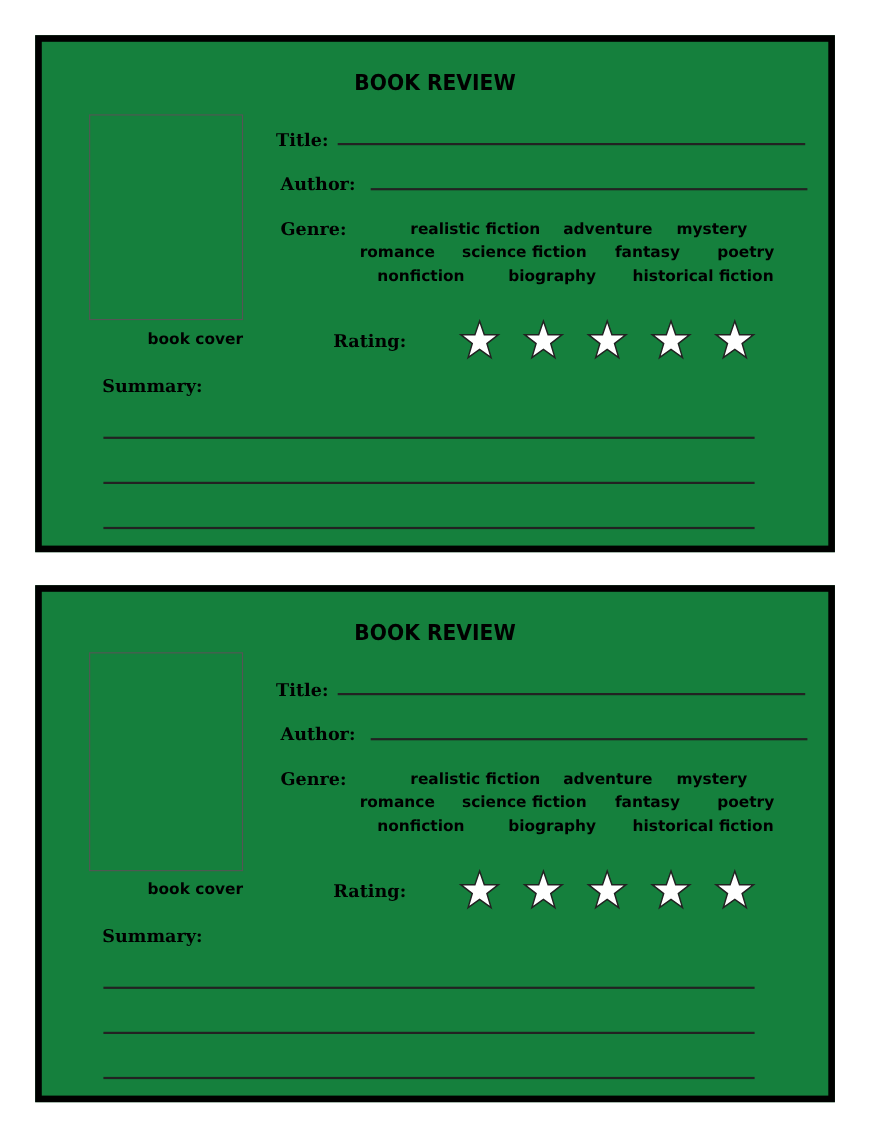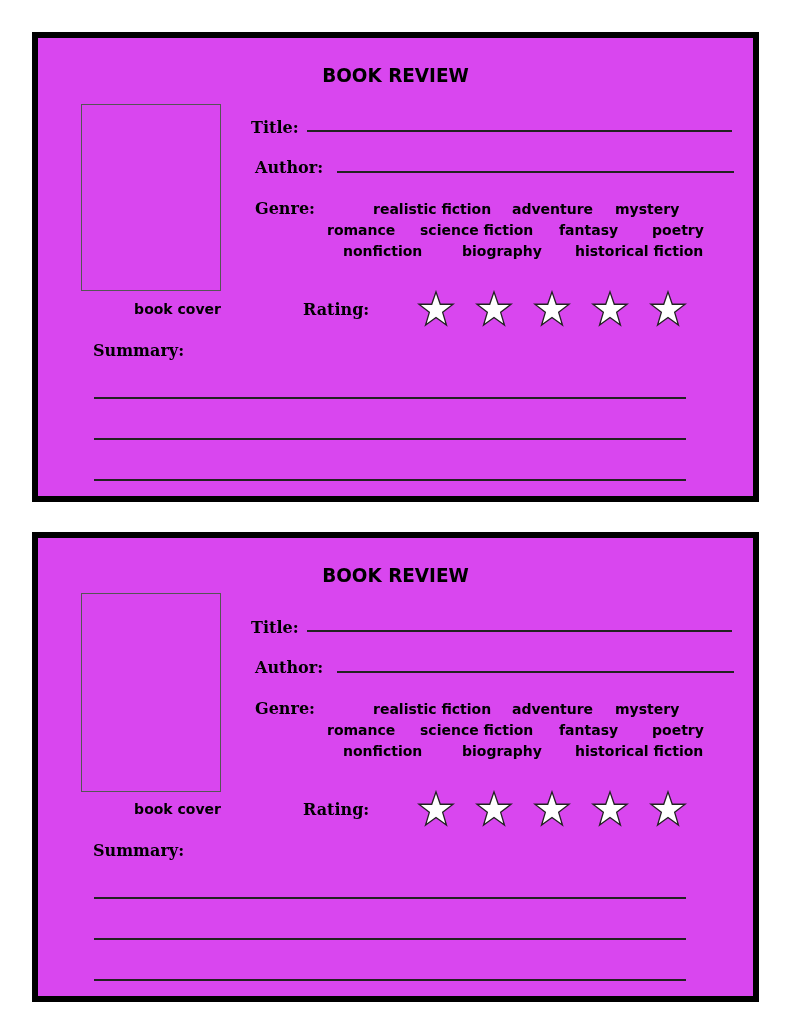--- a/index.html
+++ b/index.html
@@ -1,17 +1,17 @@
 <!DOCTYPE html>
 <html><head>
   <meta charset="utf-8">
   <style>
     html, body { margin: 0; padding: 0; background: #ffffff; }
     body { width: 791px; height: 1024px; position: relative; overflow: hidden; font-family: "DejaVu Sans", sans-serif; color: #000; }
-    .card { position: absolute; left: 32px; width: 727px; height: 470px; box-sizing: border-box; border: 6px solid #000; background: #d946ef; }
+    .card { position: absolute; left: 32px; width: 727px; height: 470px; box-sizing: border-box; border: 6px solid #000; background: #15803d; }
     .card .title { position: absolute; left: 0; right: 0; top: 25px; text-align: center; font-family: "DejaVu Sans", sans-serif; font-weight: bold; font-size: 20px; letter-spacing: 0px; transform: scaleX(0.92); }
     .cover { position: absolute; left: 43px; top: 66px; width: 140px; height: 187px; box-sizing: border-box; border: 1.5px solid #555; }
     .cover-label { position: absolute; left: 43px; width: 140px; top: 263px; text-align: right; font-weight: bold; font-size: 14px; }
     .lbl { position: absolute; font-family: "DejaVu Serif", serif; font-weight: bold; font-size: 16px; white-space: nowrap; }
     .line { position: absolute; height: 0; border-top: 2px solid #222; }
     .genre { position: absolute; font-weight: bold; font-size: 14px; white-space: nowrap; font-family: "DejaVu Sans", sans-serif; }
     .star { position: absolute; width: 38px; height: 38px; }
     .star svg { width: 100%; height: 100%; display: block; }
   </style>
 </head>

